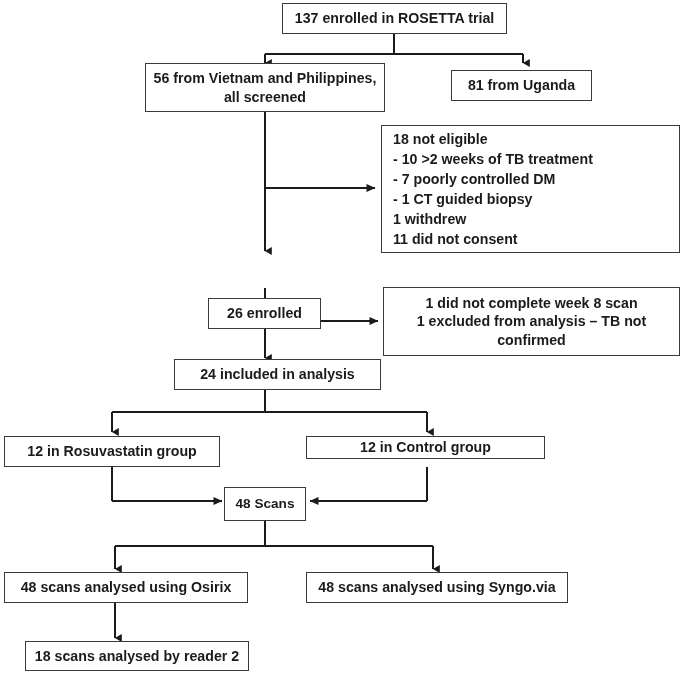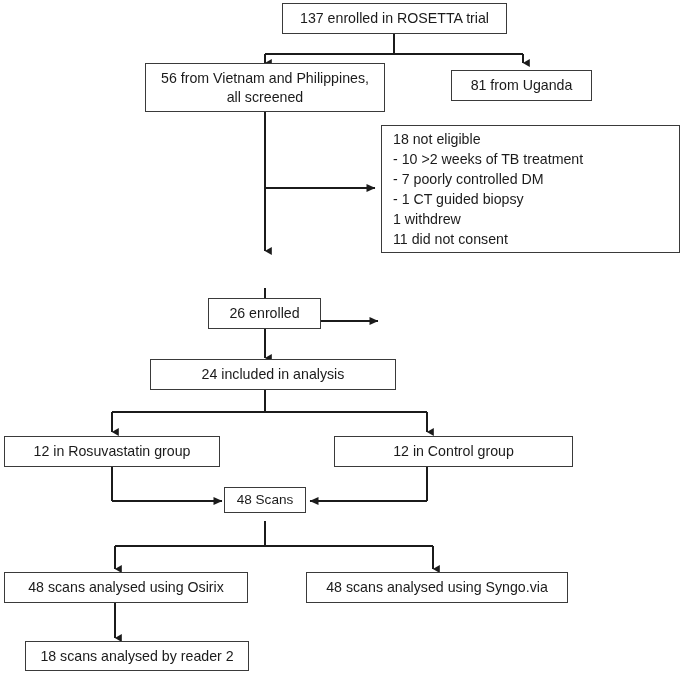--- a/index.html
+++ b/index.html
@@ -29,20 +29,21 @@
     border: 1.6px solid #3a3a3a;
     background: #ffffff;
     color: #1b1b1b;
     font-size: 14.2px;
     line-height: 1.30;
     display: flex;
     align-items: center;
     justify-content: center;
     text-align: center;
     padding: 2px 6px;
+    font-weight: bold;
   }
   .node.left-align {
     justify-content: flex-start;
     text-align: left;
     padding-left: 11px;
   }
   .node .txt {
     display: block;
     width: 100%;
     white-space: pre-line;
@@ -125,34 +126,39 @@
           - 7 poorly controlled DM
           - 1 CT guided biopsy
 1 withdrew
 11 did not consent</span>
   </div>
 
   <div class="node" style="left:208px; top:257px; width:113px; height:31px;margin-top:41px;">
     <span class="txt">26 enrolled</span>
   </div>
 
+  <div class="node" style="left:383px; top:287px; width:297px; height:69px;">
+    <span class="txt">1 did not complete week 8 scan
+1 excluded from analysis – TB not
+confirmed</span>
+  </div>
 
-  <div class="node" style="left:150px; top:359px; width:246px; height:31px;">
+  <div class="node" style="left:174px; top:359px; width:207px; height:31px;">
     <span class="txt">24 included in analysis</span>
   </div>
 
   <div class="node" style="left:4px; top:436px; width:216px; height:31px;">
     <span class="txt">12 in Rosuvastatin group</span>
   </div>
 
-  <div class="node" style="left:306px; top:436px; width:239px; height:31px;margin-left:28px;">
+  <div class="node" style="left:306px; top:436px; width:239px; height:23px;">
     <span class="txt">12 in Control group</span>
   </div>
 
-  <div class="node small" style="left:224px; top:487px; width:82px; height:26px;">
+  <div class="node small" style="left:224px; top:487px; width:82px; height:34px;">
     <span class="txt">48 Scans</span>
   </div>
 
   <div class="node" style="left:4px; top:572px; width:244px; height:31px;">
     <span class="txt">48 scans analysed using Osirix</span>
   </div>
 
   <div class="node" style="left:306px; top:572px; width:262px; height:31px;">
     <span class="txt">48 scans analysed using Syngo.via</span>
   </div>

